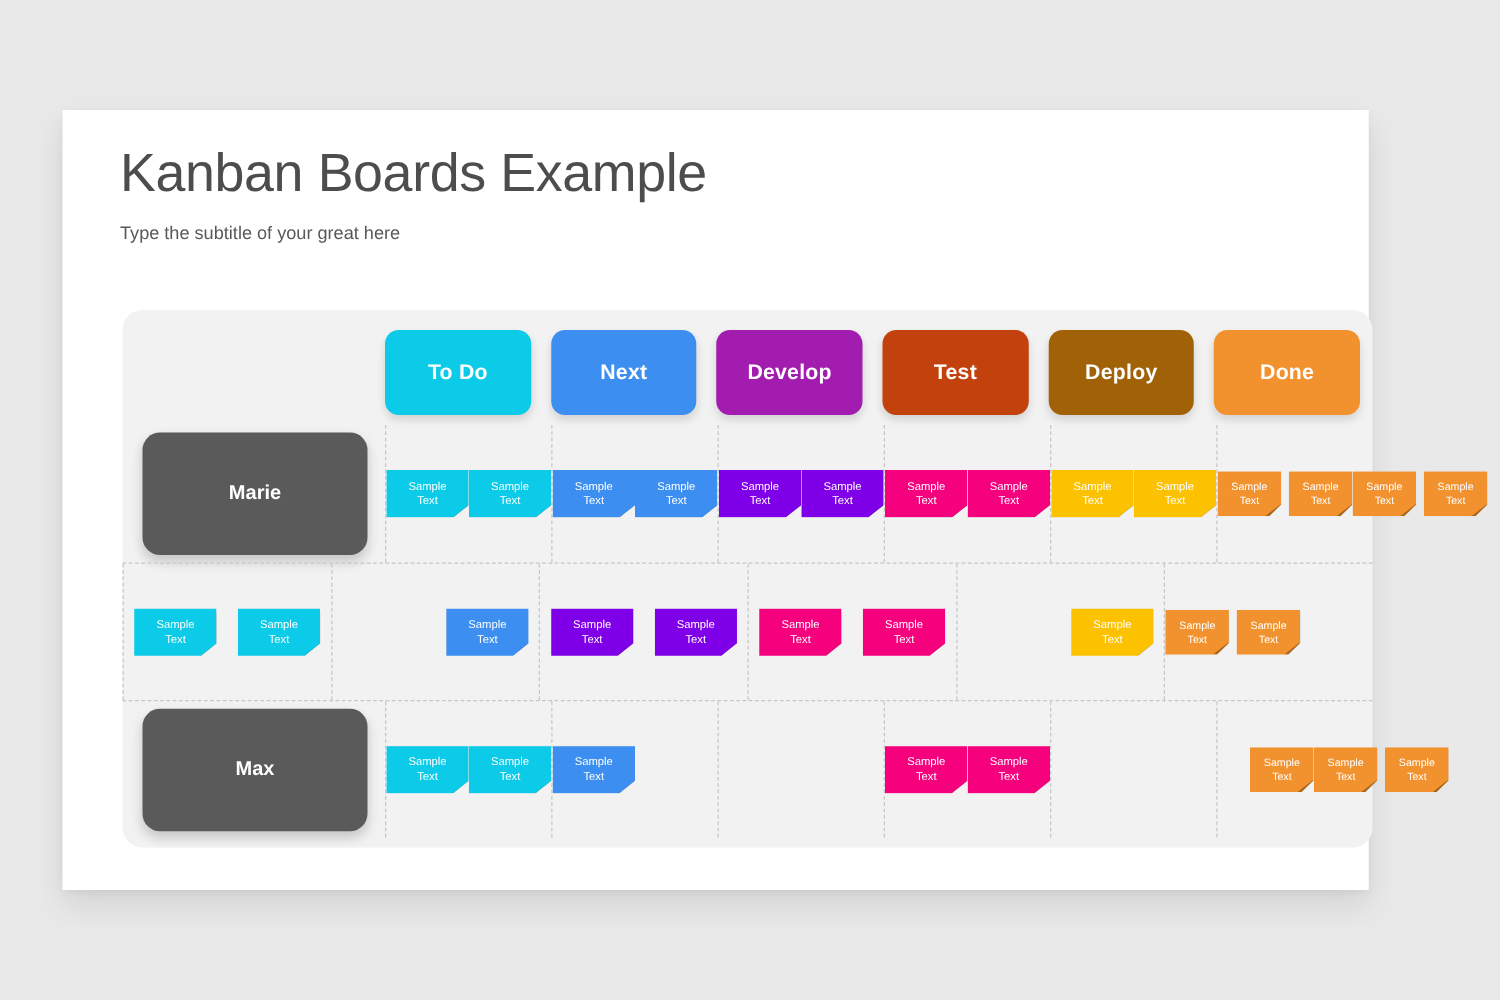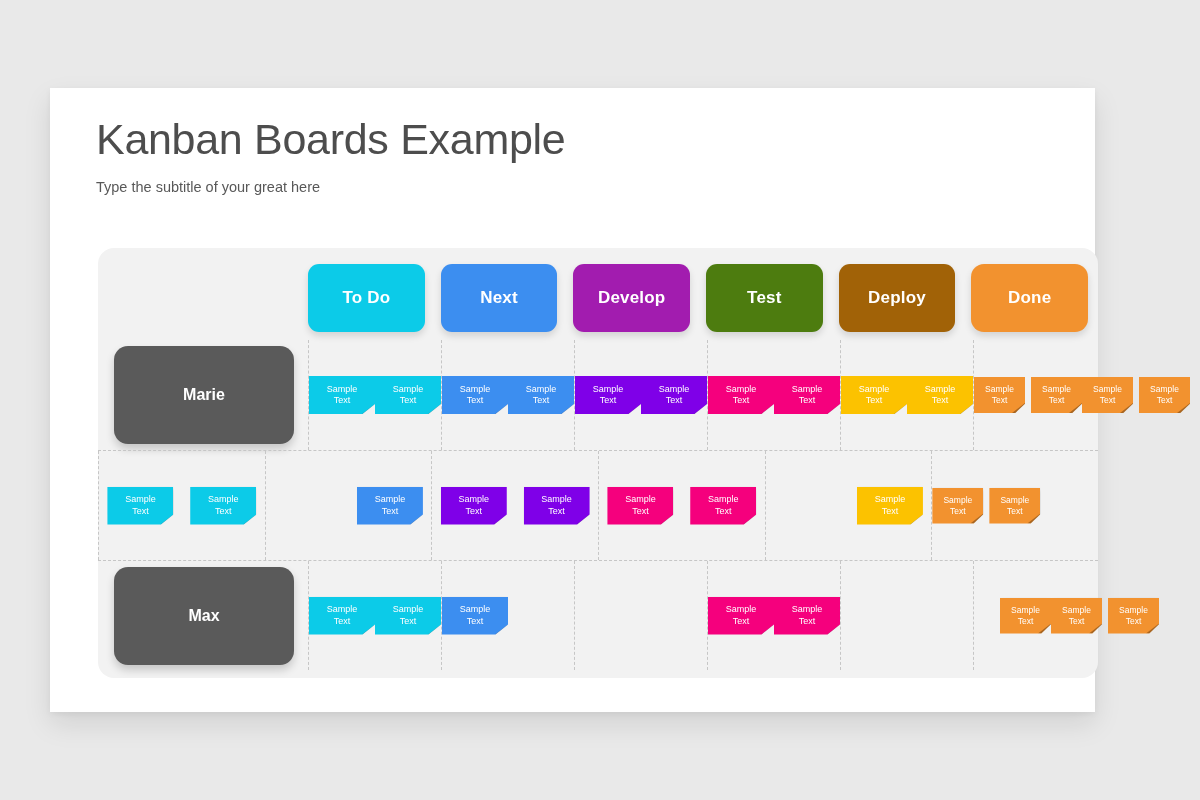--- a/index.html
+++ b/index.html
@@ -185,23 +185,23 @@
   <div id="title-block">
     <h1 id="page-title">Kanban Boards Example</h1>
     <p id="page-subtitle">Type the subtitle of your great here</p>
   </div>
 
   <div id="board">
     <div id="header-row">
         <div class="col-header" style="background: rgb(12, 203, 232);">To Do</div>
         <div class="col-header" style="background: rgb(60, 142, 240);">Next</div>
         <div class="col-header" style="background: #a21caf;">Develop</div>
-        <div class="col-header" style="background: #4d7c0f;">Test</div>
+        <div class="col-header" style="background: #c2410c;">Test</div>
         <div class="col-header" style="background: #a16207;">Deploy</div>
-        <div class="col-header" style="background: rgb(242, 146, 47); border-radius: 13px;">Done</div>
+        <div class="col-header" style="background: rgb(242, 146, 47);">Done</div>
       </div>
     <div id="grid-body">
         <div class="board-row">
           <div class="person-cell">
             <div class="person-chip">Marie</div>
           </div>
           <div class="note-col">
             <div class="note-slot">
               <div class="note wide" style="background: rgb(12, 203, 232);">
                 <span class="nl">Sample</span>

